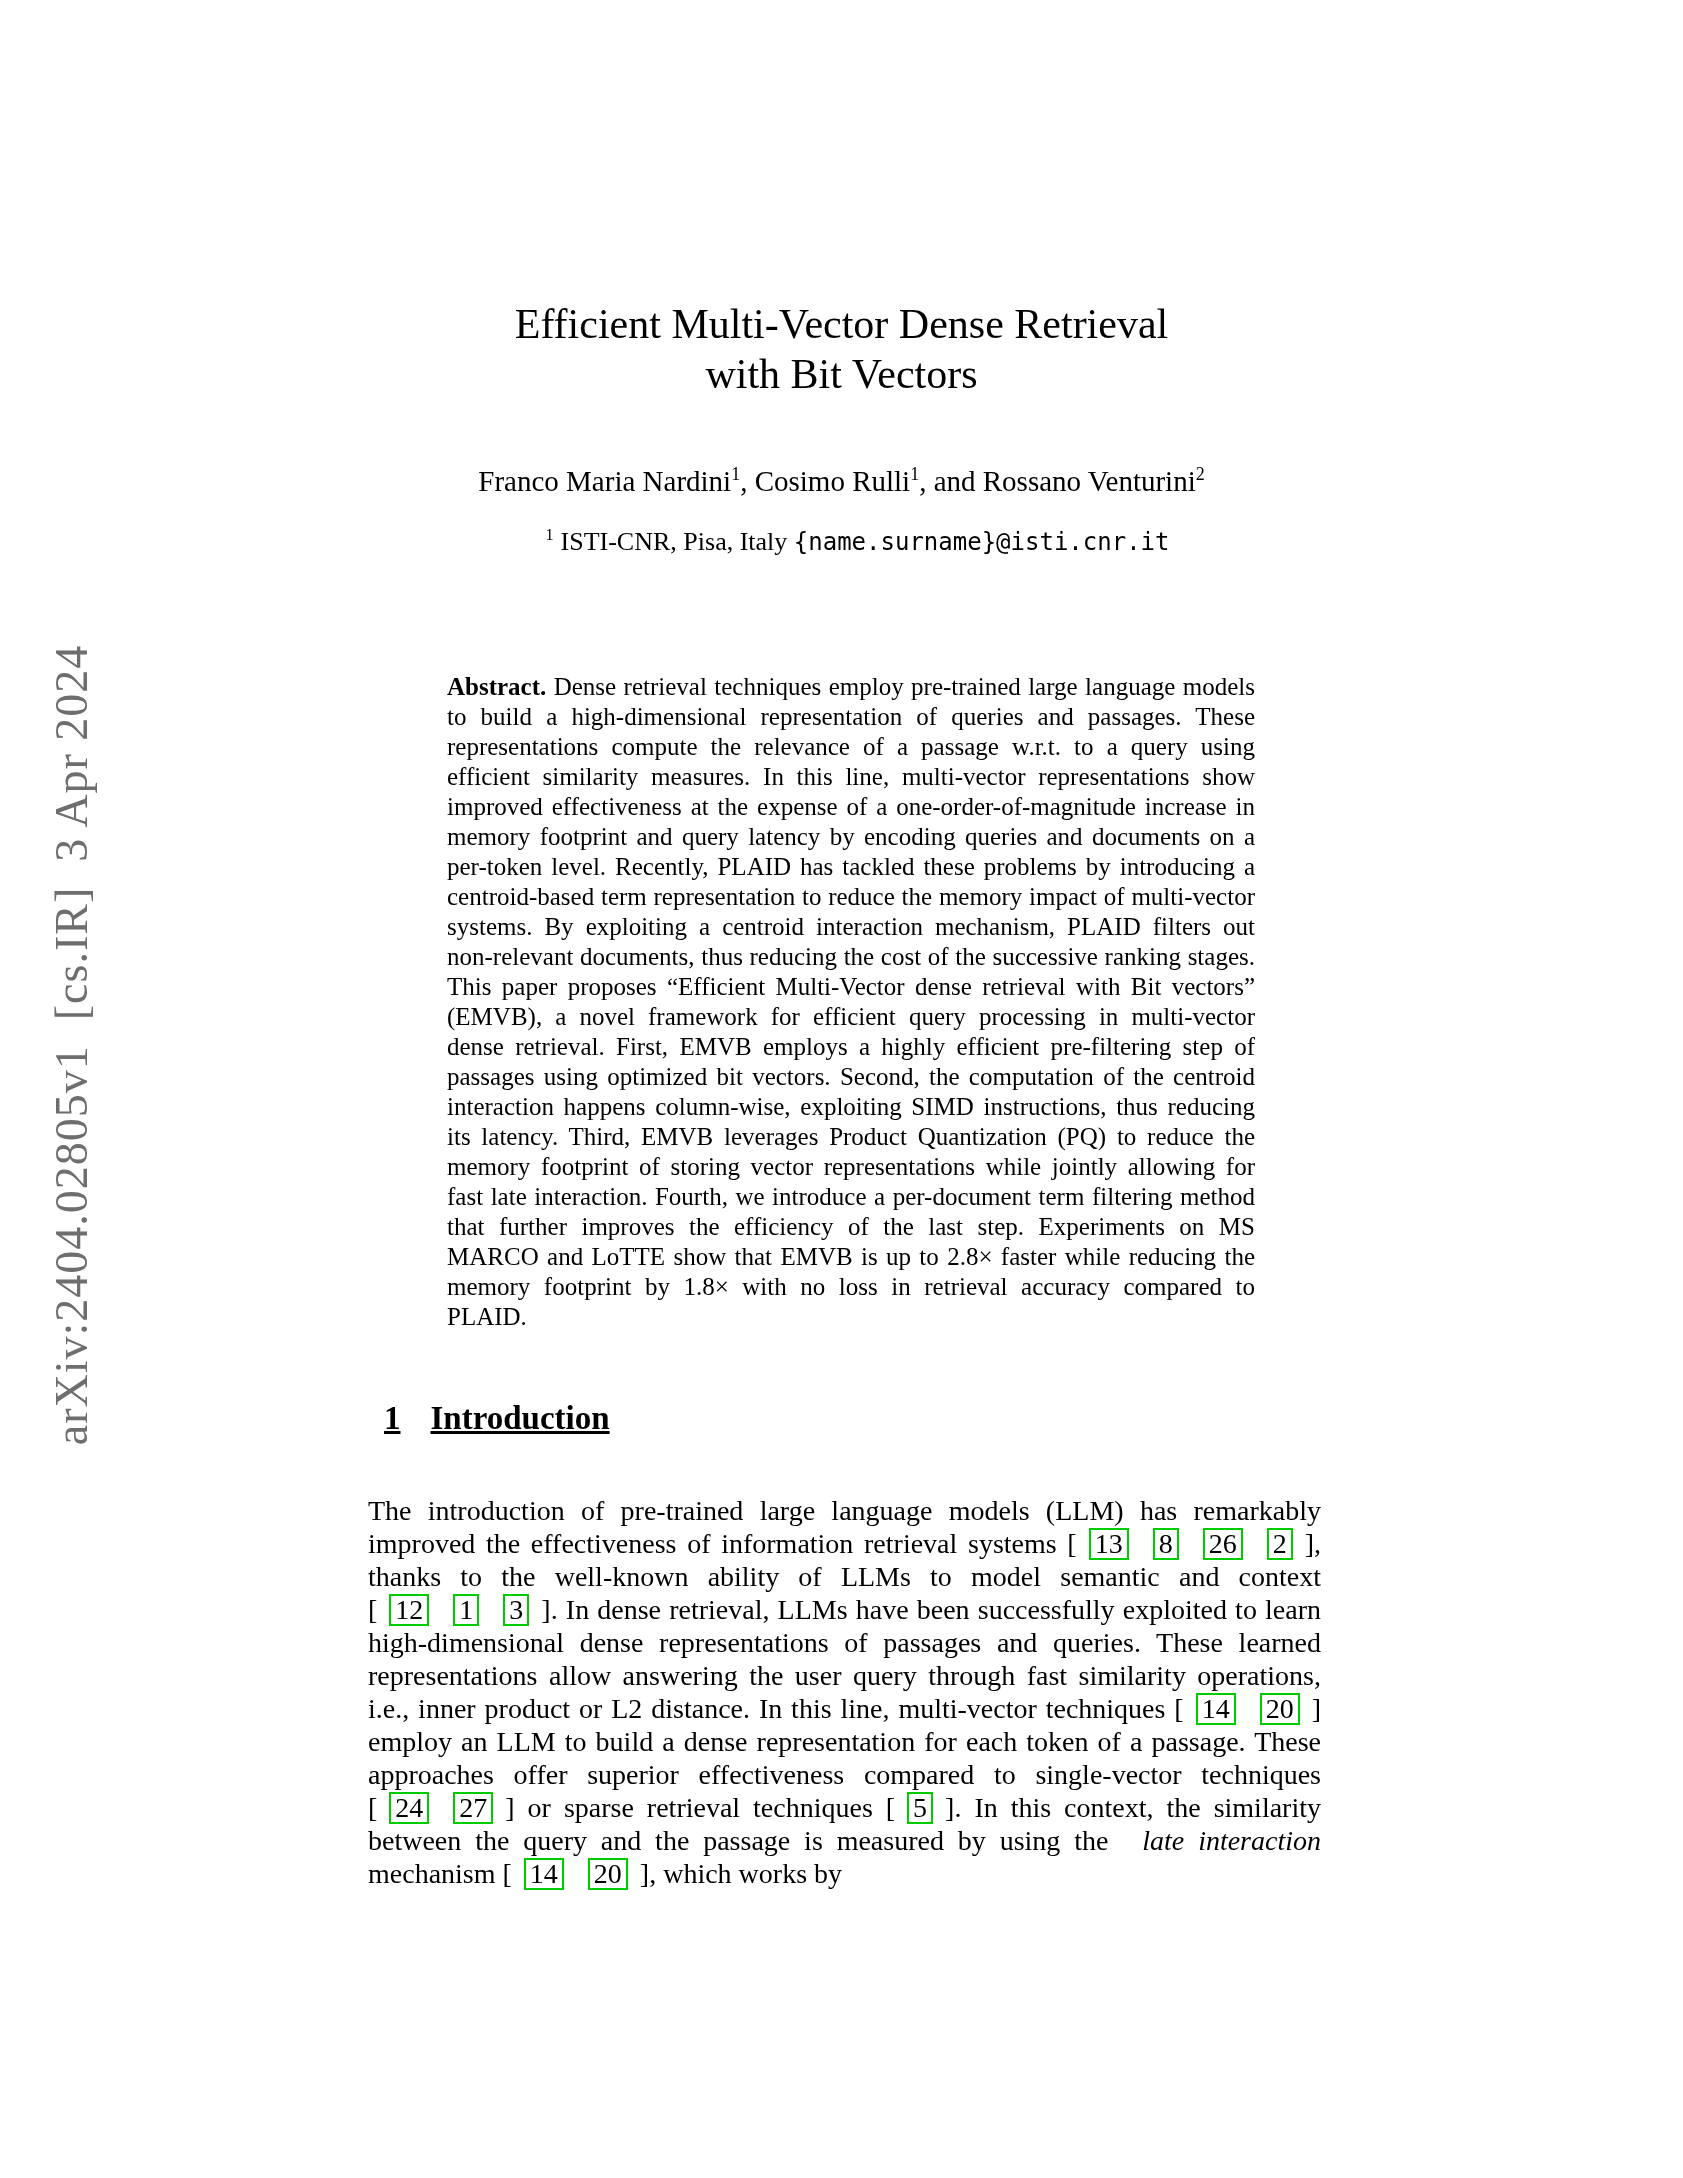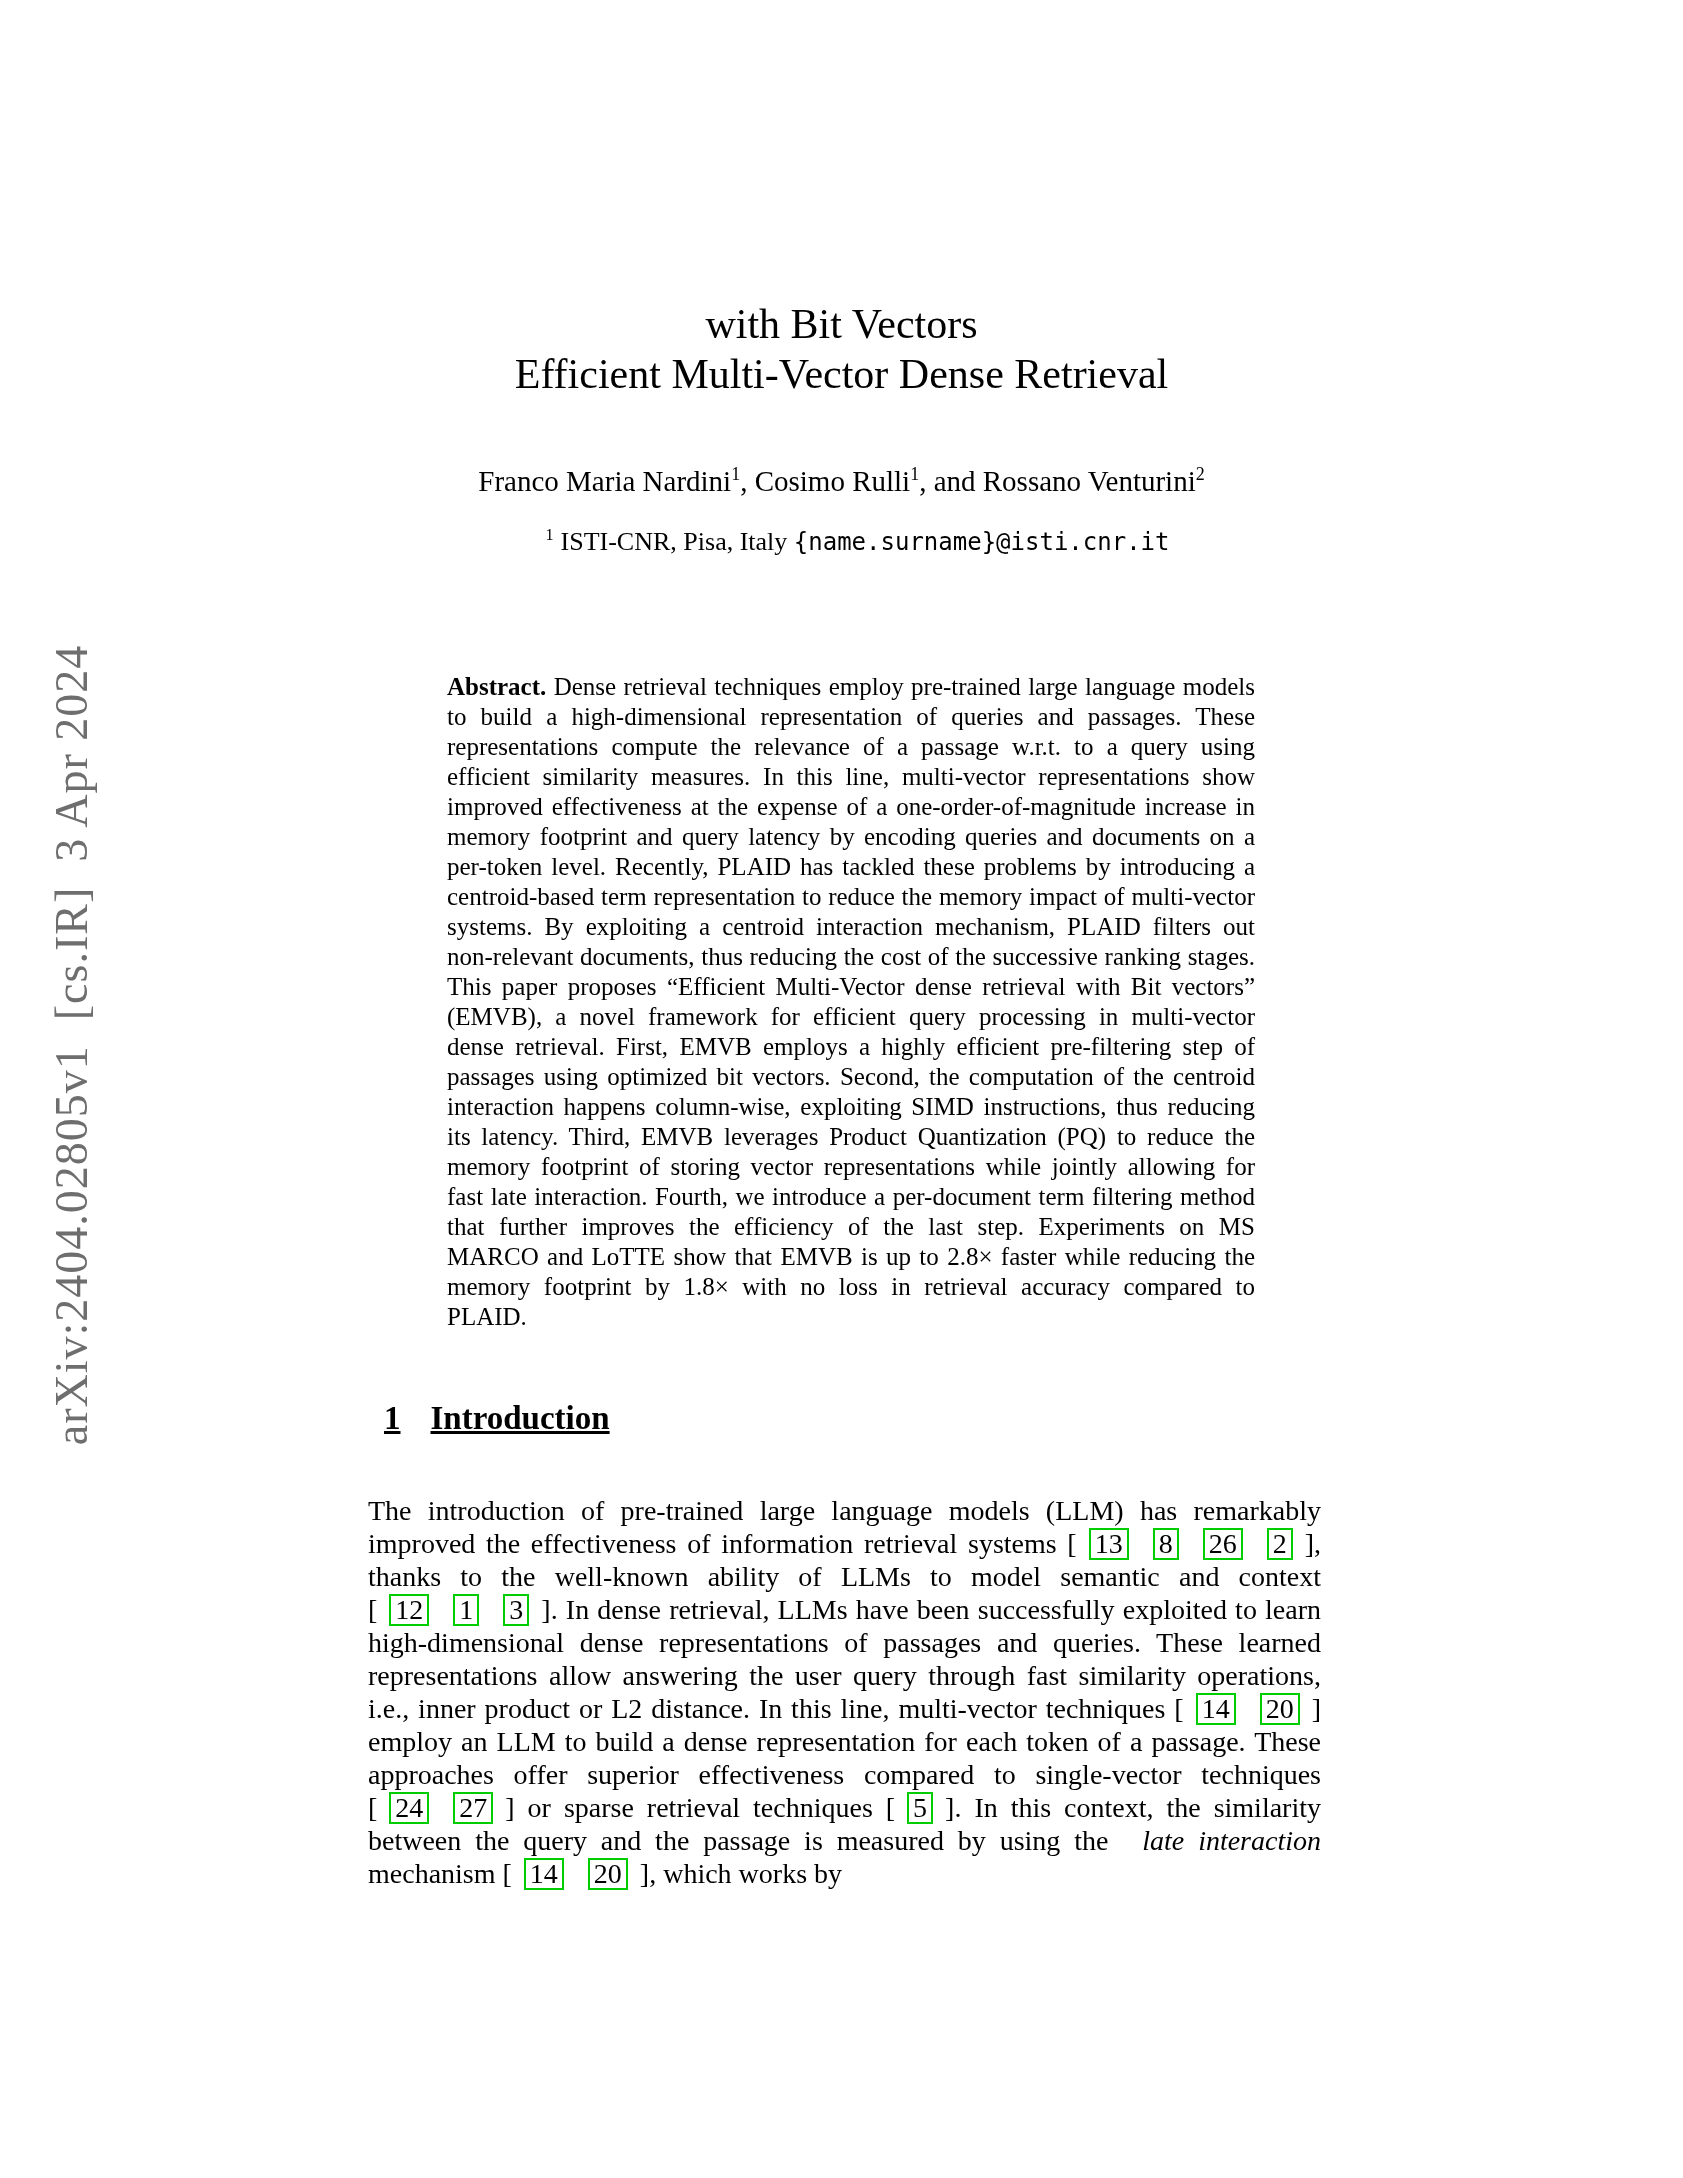--- a/index.html
+++ b/index.html
@@ -118,22 +118,22 @@
   em { font-style: italic; margin-left: 20px; }
 </style>
 </head>
 <body>
 
 <div class="page">
 
   <div class="arxiv-stamp">arXiv:2404.02805v1  [cs.IR]  3 Apr 2024</div>
 
   <div class="title-block">
+    <div>Efficient Multi-Vector Dense Retrieval</div>
     <div>with Bit Vectors</div>
-    <div>Efficient Multi-Vector Dense Retrieval</div>
   </div>
 
   <div class="authors-line">
     <span>Franco Maria Nardini</span><sup>1</sup><span>, </span><span>Cosimo Rulli</span><sup>1</sup><span>, and </span><span>Rossano Venturini</span><sup>2</sup>
   </div>
 
   <div class="affiliations">
     <div class="affil-row">
       <sup>1</sup><span>ISTI-CNR, Pisa, Italy</span>
       <span class="mono">{name.surname}@isti.cnr.it</span>

